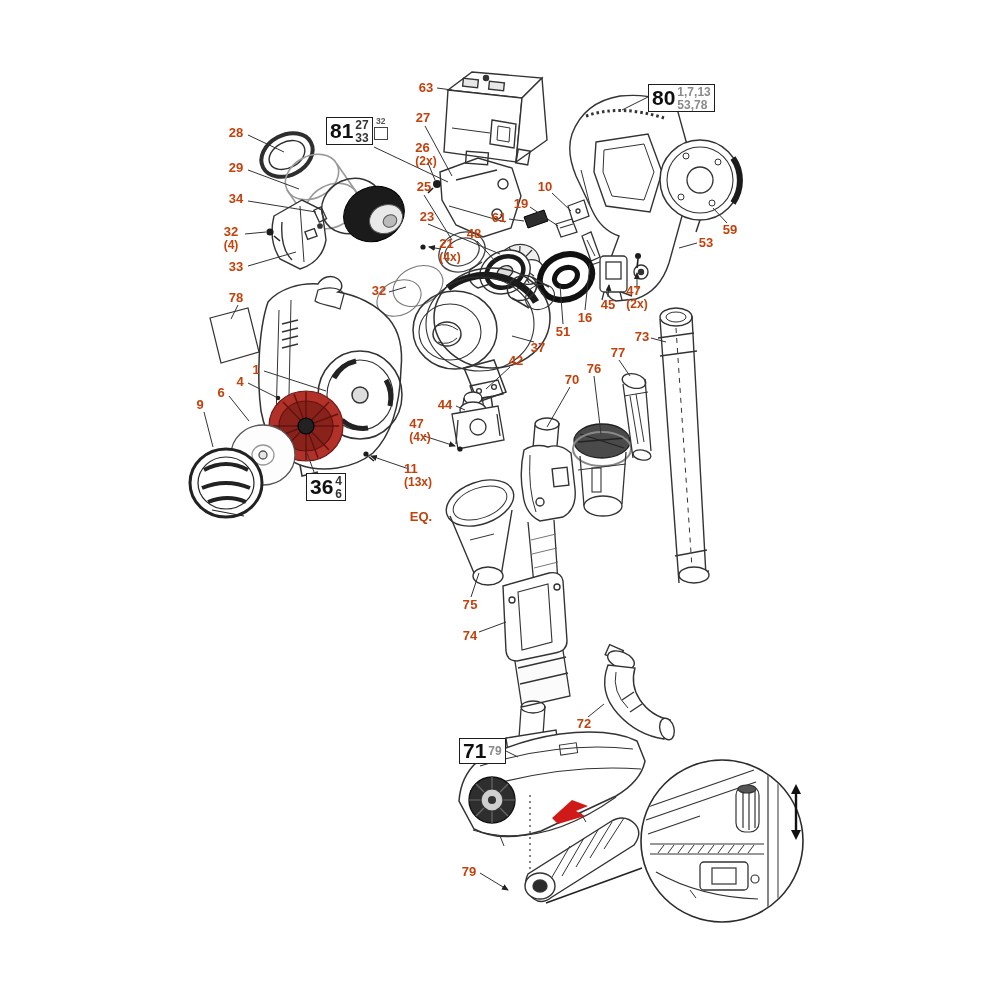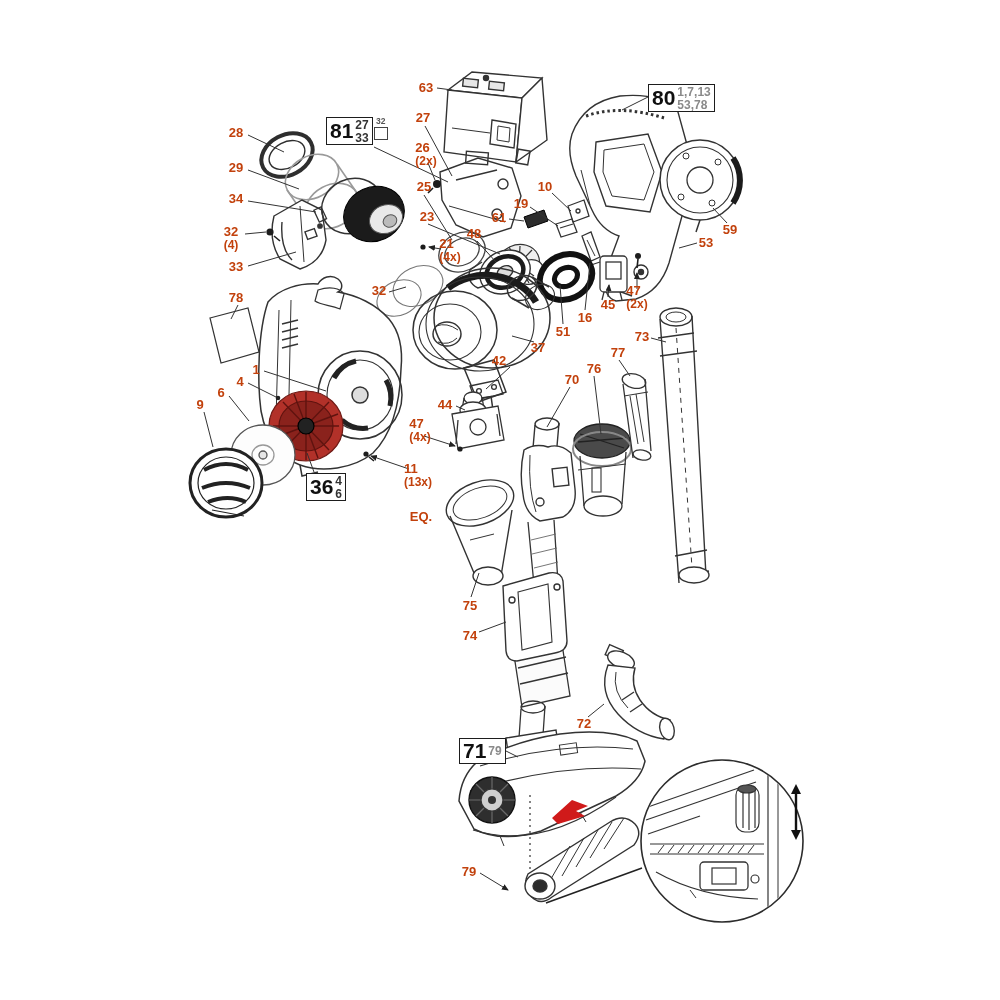--- a/index.html
+++ b/index.html
@@ -487,29 +487,29 @@
       <div class="part-label" style="left: 706px; top: 243px;"><span>53</span></div>
       <div class="part-label" style="left: 637px; top: 297px;"><span>47</span><span class="qty">(2x)</span></div>
       <div class="part-label" style="left: 608px; top: 305px;"><span>45</span></div>
       <div class="part-label" style="left: 585px; top: 318px;"><span>16</span></div>
       <div class="part-label" style="left: 563px; top: 332px;"><span>51</span></div>
       <div class="part-label" style="left: 538px; top: 348px;"><span>37</span></div>
       <div class="part-label" style="left: 256px; top: 370px;"><span>1</span></div>
       <div class="part-label" style="left: 240px; top: 382px;"><span>4</span></div>
       <div class="part-label" style="left: 221px; top: 393px;"><span>6</span></div>
       <div class="part-label" style="left: 200px; top: 405px;"><span>9</span></div>
-      <div class="part-label" style="left: 499px; top: 361px;"><span>42</span></div>
+      <div class="part-label" style="left: 516px; top: 361px;"><span>42</span></div>
       <div class="part-label" style="left: 445px; top: 405px;"><span>44</span></div>
       <div class="part-label" style="left: 420px; top: 430px;"><span>47</span><span class="qty">(4x)</span></div>
       <div class="part-label" style="left: 418px; top: 475px;"><span>11</span><span class="qty">(13x)</span></div>
       <div class="part-label" style="left: 572px; top: 380px;"><span>70</span></div>
       <div class="part-label" style="left: 594px; top: 369px;"><span>76</span></div>
       <div class="part-label" style="left: 618px; top: 353px;"><span>77</span></div>
       <div class="part-label" style="left: 642px; top: 337px;"><span>73</span></div>
-      <div class="part-label" style="left: 470px; top: 606px;"><span>75</span></div>
+      <div class="part-label" style="left: 470px; top: 606px; font-family: Liberation Mono, monospace;"><span>75</span></div>
       <div class="part-label" style="left: 470px; top: 636px;"><span>74</span></div>
       <div class="part-label" style="left: 584px; top: 724px;"><span>72</span></div>
       <div class="part-label" style="left: 469px; top: 872px;"><span>79</span></div>
       <div class="part-label" style="left: 421px; top: 517px;"><span>EQ.</span></div>
     </div>
 
 <div class="boxwrap" style="left:326px;top:117px">
   <span class="numbox">
     <span class="main">81</span>
     <span class="mini">

